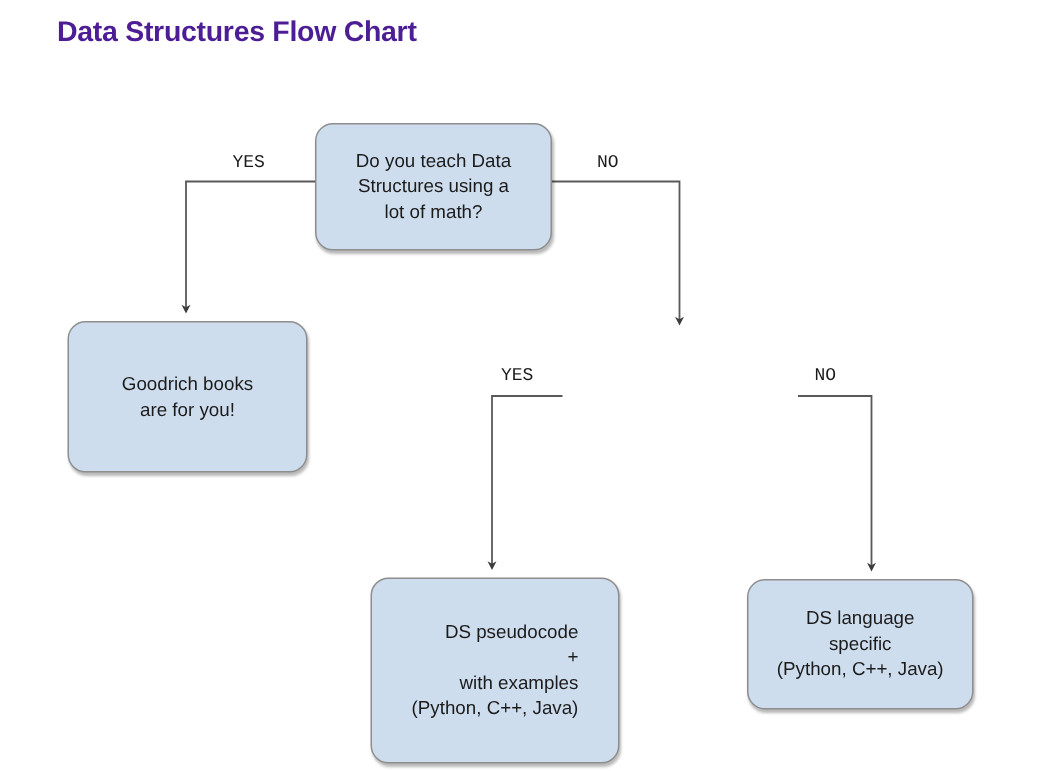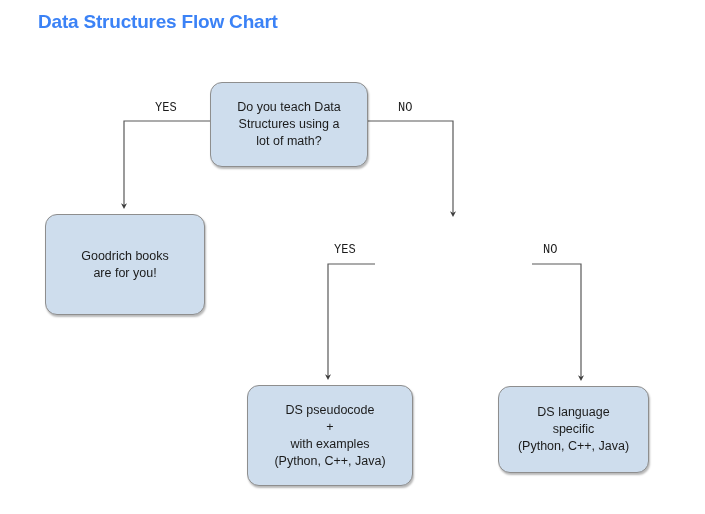--- a/index.html
+++ b/index.html
@@ -13,21 +13,21 @@
     font-family: "Liberation Sans", sans-serif;
     overflow: hidden;
     position: relative;
   }
   #page-title {
     position: absolute;
     left: 38px;
     top: 11px;
     font-size: 19px;
     font-weight: bold;
-    color: #3b82f6;
+    color: #4c1d95;
     letter-spacing: -0.2px;
     white-space: nowrap;
   }
   #canvas {
     position: absolute;
     left: 0;
     top: 0;
     width: 705px;
     height: 514px;
   }
@@ -95,21 +95,21 @@
 are for you!</span>
   </div>
 
   <div class="node" style="left:210px; top:82px; width:158px; height:85px;">
     <span class="node-text">Do you teach Data
 Structures using a
 lot of math?</span>
   </div>
 
 
-  <div class="node" style="left:247px; top:385px; width:166px; height:101px;">
+  <div class="node" style="left:247px; top:385px; width:166px; height:124px;text-align:right;">
     <span class="node-text">DS pseudocode
 +
 with examples
 (Python, C++, Java)</span>
   </div>
 
   <div class="node" style="left:498px; top:386px; width:151px; height:87px;">
     <span class="node-text">DS language
 specific
 (Python, C++, Java)</span>

